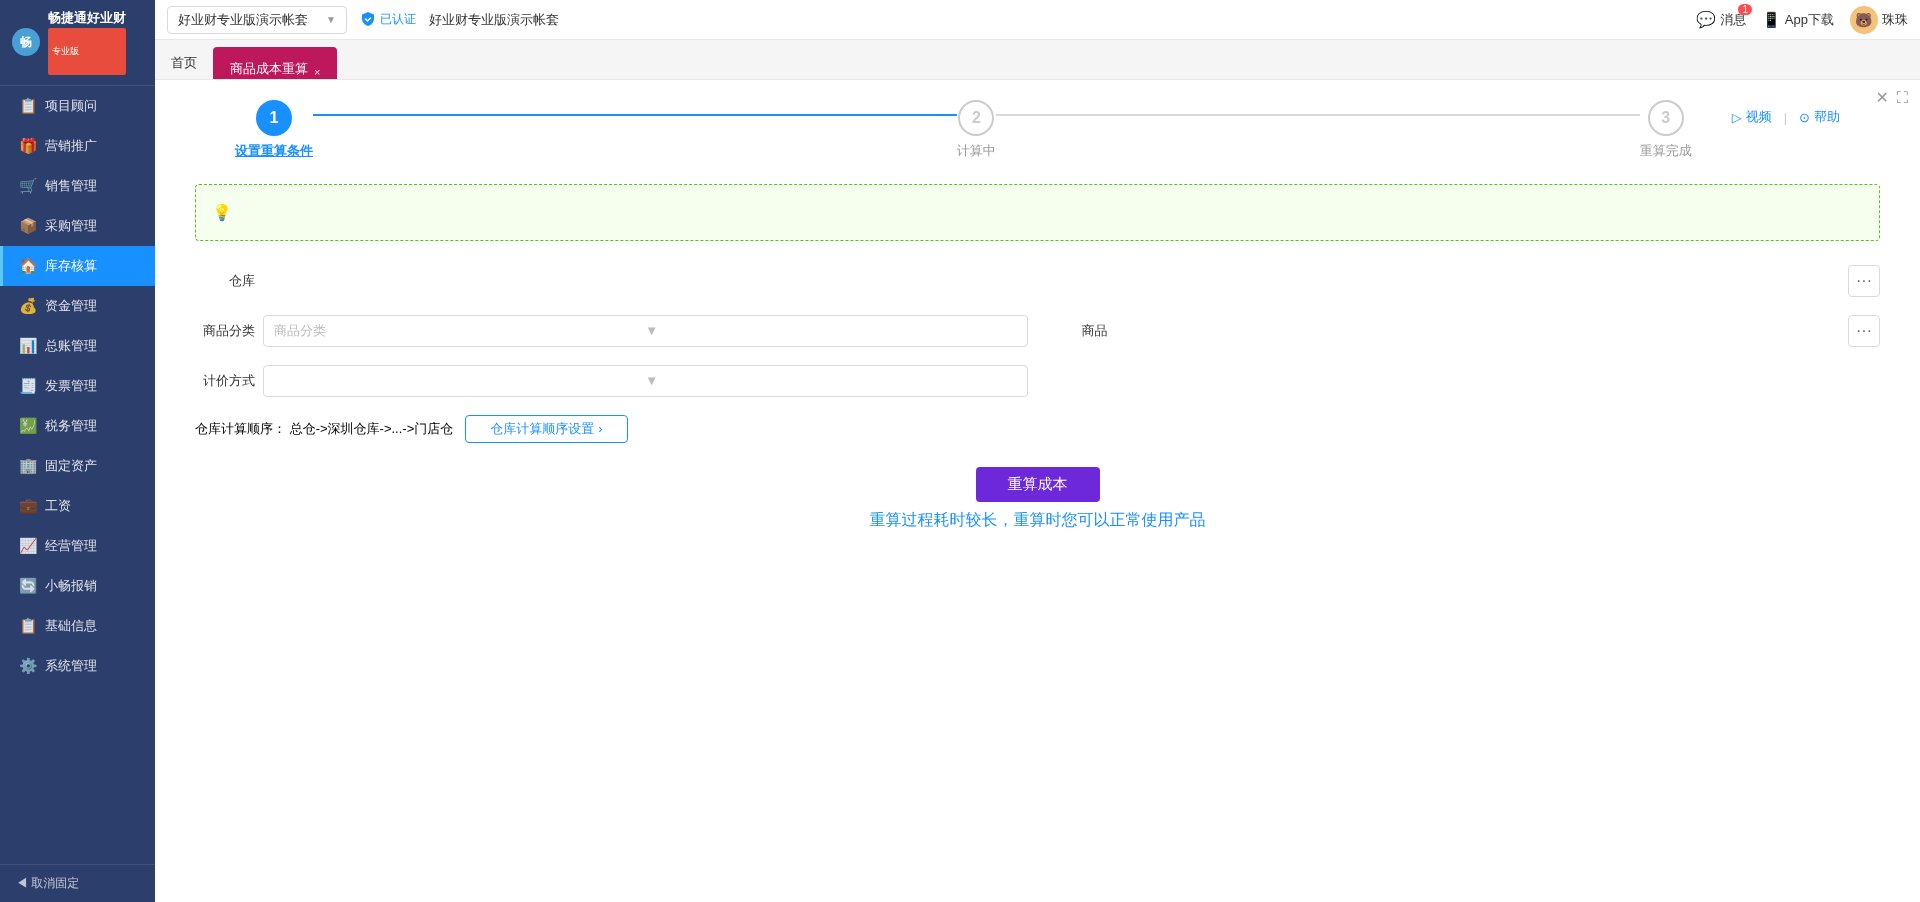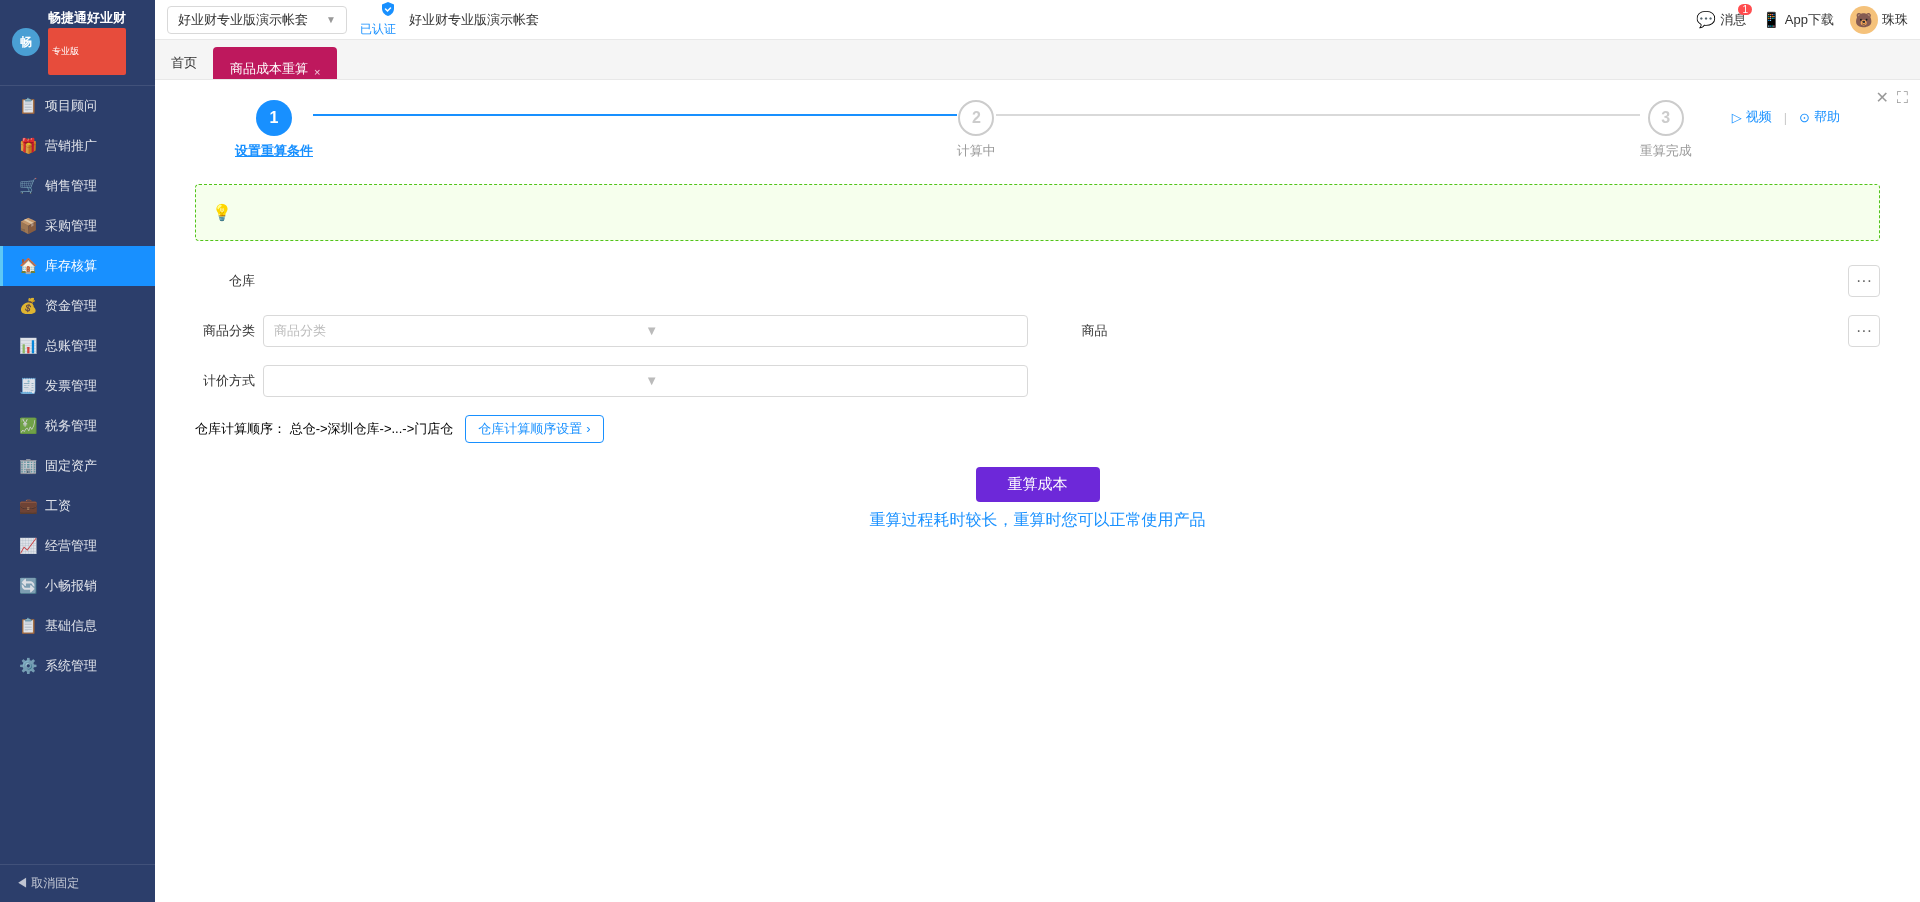--- a/index.html
+++ b/index.html
@@ -72,22 +72,22 @@
       flex-shrink: 0;
     }
     .account-select {
       display: flex; align-items: center; gap: 4px;
       padding: 4px 10px; border: 1px solid #d9d9d9; border-radius: 4px;
       cursor: pointer; font-size: 13px; color: #333;
       min-width: 180px;
     }
     .account-select .chevron { color: #999; font-size: 10px; margin-left: auto; }
     .verified-badge {
-      display: flex; align-items: flex-end; gap: 4px;
-      color: #1890ff; font-size: 12px; flex-direction: column;
+      display: flex; align-items: flex-start; gap: 4px;
+      color: #1890ff; font-size: 12px;
     }
     .topbar-right {
       margin-left: auto;
       display: flex; align-items: center; gap: 16px;
     }
     .topbar-btn {
       display: flex; align-items: center; gap: 4px;
       font-size: 13px; color: #333; cursor: pointer;
       position: relative;
     }
@@ -211,21 +211,21 @@
     .select-arrow { color: #999; font-size: 10px; }
 
     
     .calc-order-row {
       display: flex; align-items: center; gap: 12px;
       margin-bottom: 24px;
     }
     .calc-order-btn {
       border: 1px solid #1890ff; color: #1890ff;
       background: #fff; border-radius: 4px;
-      padding: 4px 12px; cursor: pointer; font-size: 13px;
+      padding: 4px 24px; cursor: pointer; font-size: 13px;
       display: flex; align-items: center; gap: 4px;
     }
 
     
     .submit-area {
       display: flex; flex-direction: column; align-items: center;
       margin-top: 10px;
     }
     .submit-btn {
       background: #6d28d9; color: #fff;

